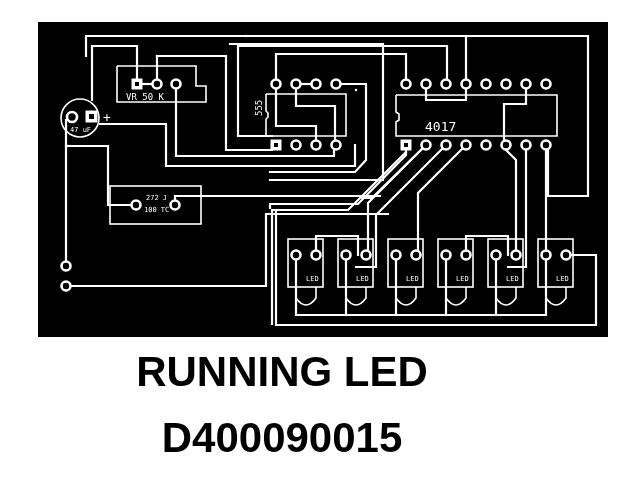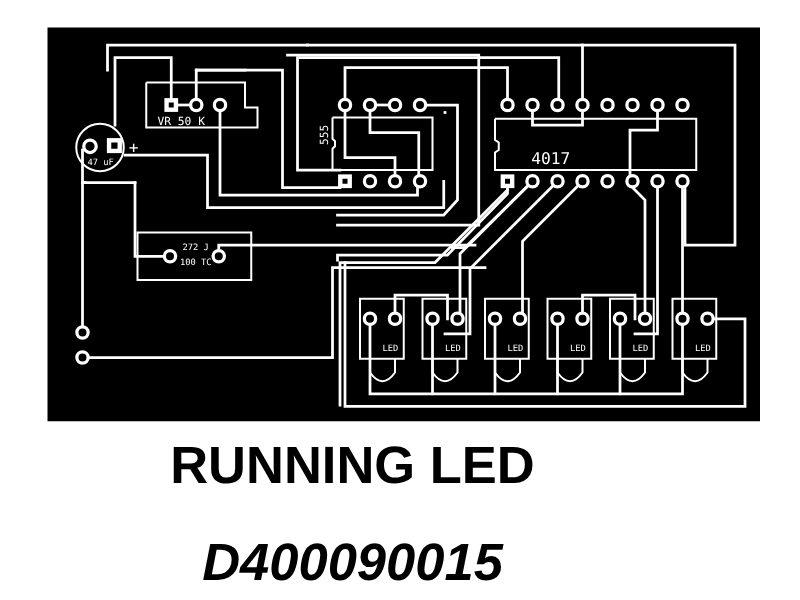--- a/index.html
+++ b/index.html
@@ -14,21 +14,21 @@
     .silk { fill: #ffffff; font-family: "DejaVu Sans Mono", monospace; }
     .silk-sm { font-size: 7px; }
     .silk-md { font-size: 9px; }
     .silk-lg { font-size: 13px; }
     .title {
       position: absolute; left: 0; width: 564px; text-align: center;
       font-family: "Liberation Sans", sans-serif; font-weight: bold; color: #000000;
       font-size: 42px; letter-spacing: 0px;
     }
     #title-line-1 { top: 348px; }
-    #title-line-2 { top: 426px; font-style: italic; }
+    #title-line-2 { top: 414px; }
   </style>
 </head>
 <body>
 
 <svg id="pcb" viewBox="0 0 640 340" xmlns="http://www.w3.org/2000/svg">
 
   <rect class="board" x="38" y="22" width="570" height="315"></rect>
 
   <g>
 

